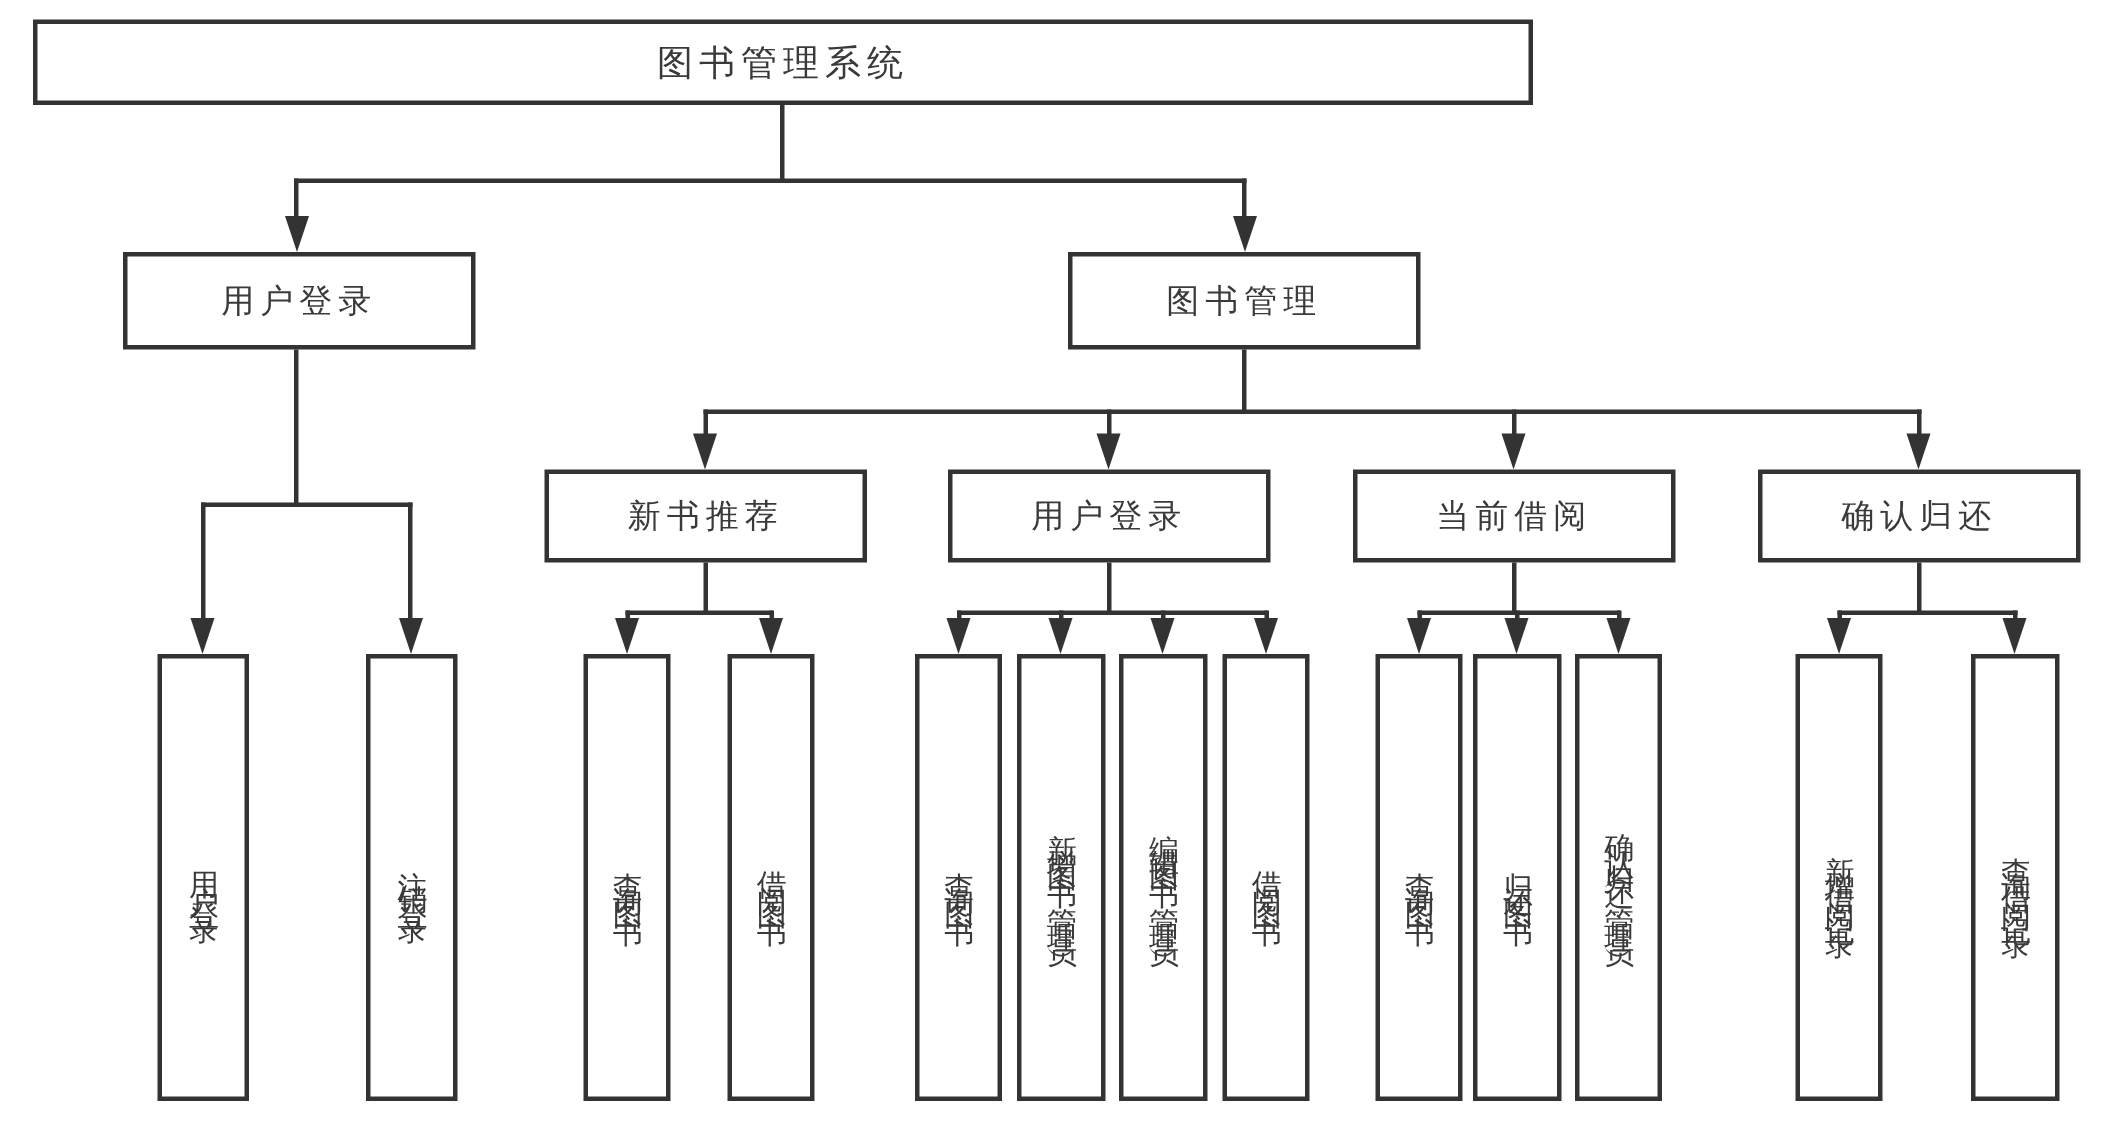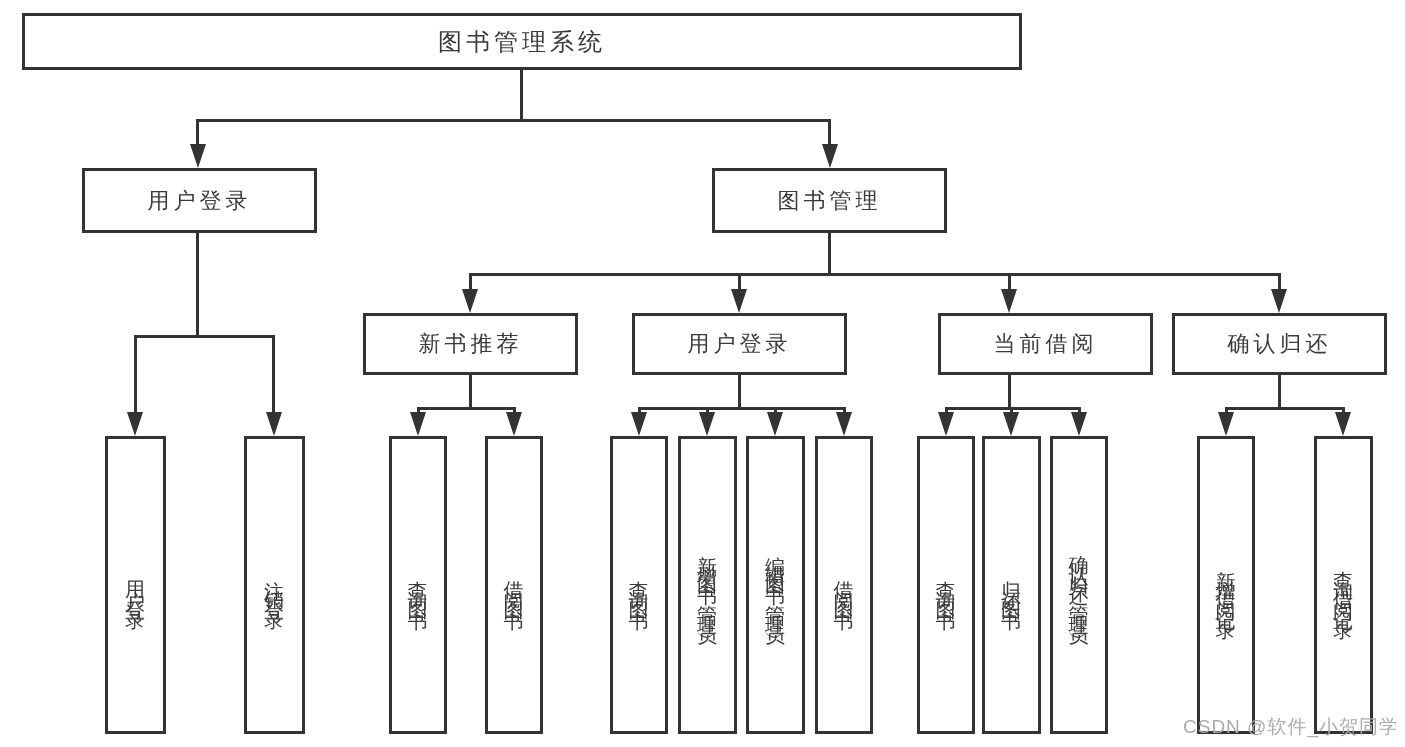--- a/index.html
+++ b/index.html
@@ -90,21 +90,21 @@
   <span class="arrow" style="left:462px; top:289px;"></span>
   <span class="vline" style="left:738px; top:273px; height:24px;"></span>
   <span class="arrow" style="left:731px; top:289px;"></span>
   <span class="vline" style="left:1008px; top:273px; height:24px;"></span>
   <span class="arrow" style="left:1001px; top:289px;"></span>
   <span class="vline" style="left:1278px; top:273px; height:24px;"></span>
   <span class="arrow" style="left:1271px; top:289px;"></span>
 
   <div class="node node-h" style="left:363px; top:313px; width:215px; height:62px;">新书推荐</div>
   <div class="node node-h" style="left:632px; top:313px; width:215px; height:62px;">用户登录</div>
-  <div class="node node-h" style="left:902px; top:313px; width:215px; height:62px;margin-left:36px;">当前借阅</div>
+  <div class="node node-h" style="left:902px; top:313px; width:215px; height:62px;">当前借阅</div>
   <div class="node node-h" style="left:1172px; top:313px; width:215px; height:62px;">确认归还</div>
 
   <span class="vline" style="left:469px; top:375px; height:35px;"></span>
   <span class="hline" style="left:417px; top:407px; width:98px;"></span>
   <span class="vline" style="left:417px; top:407px; height:13px;"></span>
   <span class="arrow" style="left:410px; top:412px;"></span>
   <span class="vline" style="left:513px; top:407px; height:13px;"></span>
   <span class="arrow" style="left:506px; top:412px;"></span>
 
   <span class="vline" style="left:738px; top:375px; height:35px;"></span>
@@ -145,15 +145,14 @@
   <div class="node node-v" style="left:746px; top:436px; width:59px; height:298px;">编辑图书（管理员）</div>
   <div class="node node-v" style="left:815px; top:436px; width:58px; height:298px;">借阅图书</div>
 
   <div class="node node-v" style="left:917px; top:436px; width:58px; height:298px;">查询图书</div>
   <div class="node node-v" style="left:982px; top:436px; width:59px; height:298px;">归还图书</div>
   <div class="node node-v" style="left:1050px; top:436px; width:58px; height:298px;">确认归还（管理员）</div>
 
   <div class="node node-v" style="left:1197px; top:436px; width:58px; height:298px;">新增借阅记录</div>
   <div class="node node-v" style="left:1314px; top:436px; width:59px; height:298px;">查询借阅记录</div>
 
-  <div class="watermark">CSDN @软件_小贺同学</div>
 
 </div>
 
 </body></html>

